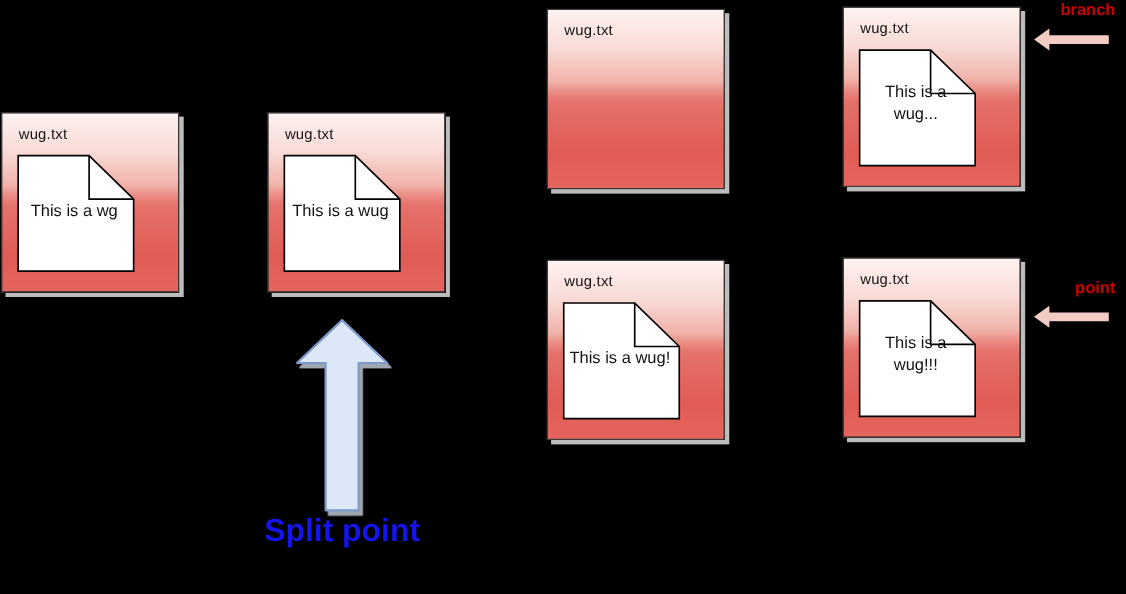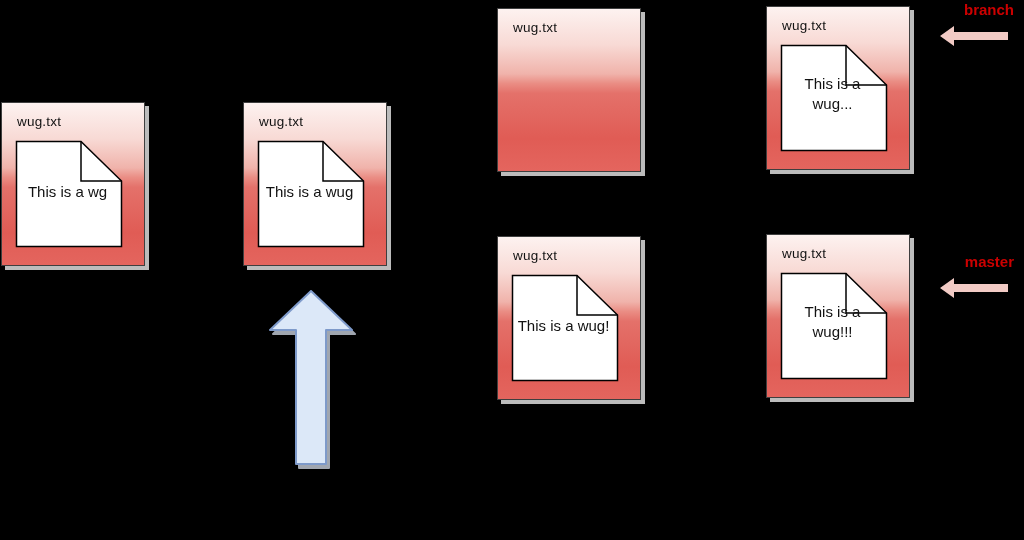--- a/index.html
+++ b/index.html
@@ -15,21 +15,21 @@
     --ref-arrow-fill:#f2cbc5;
   }
   html,body{margin:0;padding:0;background:#000;}
   .stage{
     position:relative;width:1024px;height:540px;overflow:hidden;
     background:var(--background);
     font-family:"Liberation Sans","DejaVu Sans",sans-serif;
   }
   
   .commit-box{
-    position:absolute;width:144px;height:164px;
+    position:absolute;width:162px;height:164px;
     border:1px solid var(--commit-box-border);
     box-shadow:4px 4px 0 var(--commit-box-shadow);
     background:linear-gradient(180deg,
       var(--commit-box-top) 0%,
       #f8dad5 22%,
       #f0b3ab 40%,
       #ea8d84 46%,
       #e4716a 52%,
       var(--commit-box-bottom) 80%,
       #e4655e 100%);
@@ -157,28 +157,29 @@
         <div>wug!!!</div>
       </div>
     </div>
   </div>
 
   <div class="split-arrow">
     <svg viewBox="0 0 92 180" aria-hidden="true">
       <polygon class="split-arrow-shape" points="46,3 87,42 61,42 61,176 31,176 31,42 5,42"></polygon>
     </svg>
   </div>
+  <div class="split-label">Split point</div>
 
   <div class="ref ref-master">
     <span class="ref-label">branch</span>
     <svg class="ref-arrow" viewBox="0 0 72 24" aria-hidden="true">
       <polygon class="ref-arrow-shape" points="2,12 16,2 16,8 70,8 70,16 16,16 16,22"></polygon>
     </svg>
   </div>
 
   <div class="ref ref-branch">
-    <span class="ref-label">master</span>
+    <span class="ref-label">point</span>
     <svg class="ref-arrow" viewBox="0 0 72 24" aria-hidden="true">
       <polygon class="ref-arrow-shape" points="2,12 16,2 16,8 70,8 70,16 16,16 16,22"></polygon>
     </svg>
   </div>
 
 </div>
 
 </body></html>

